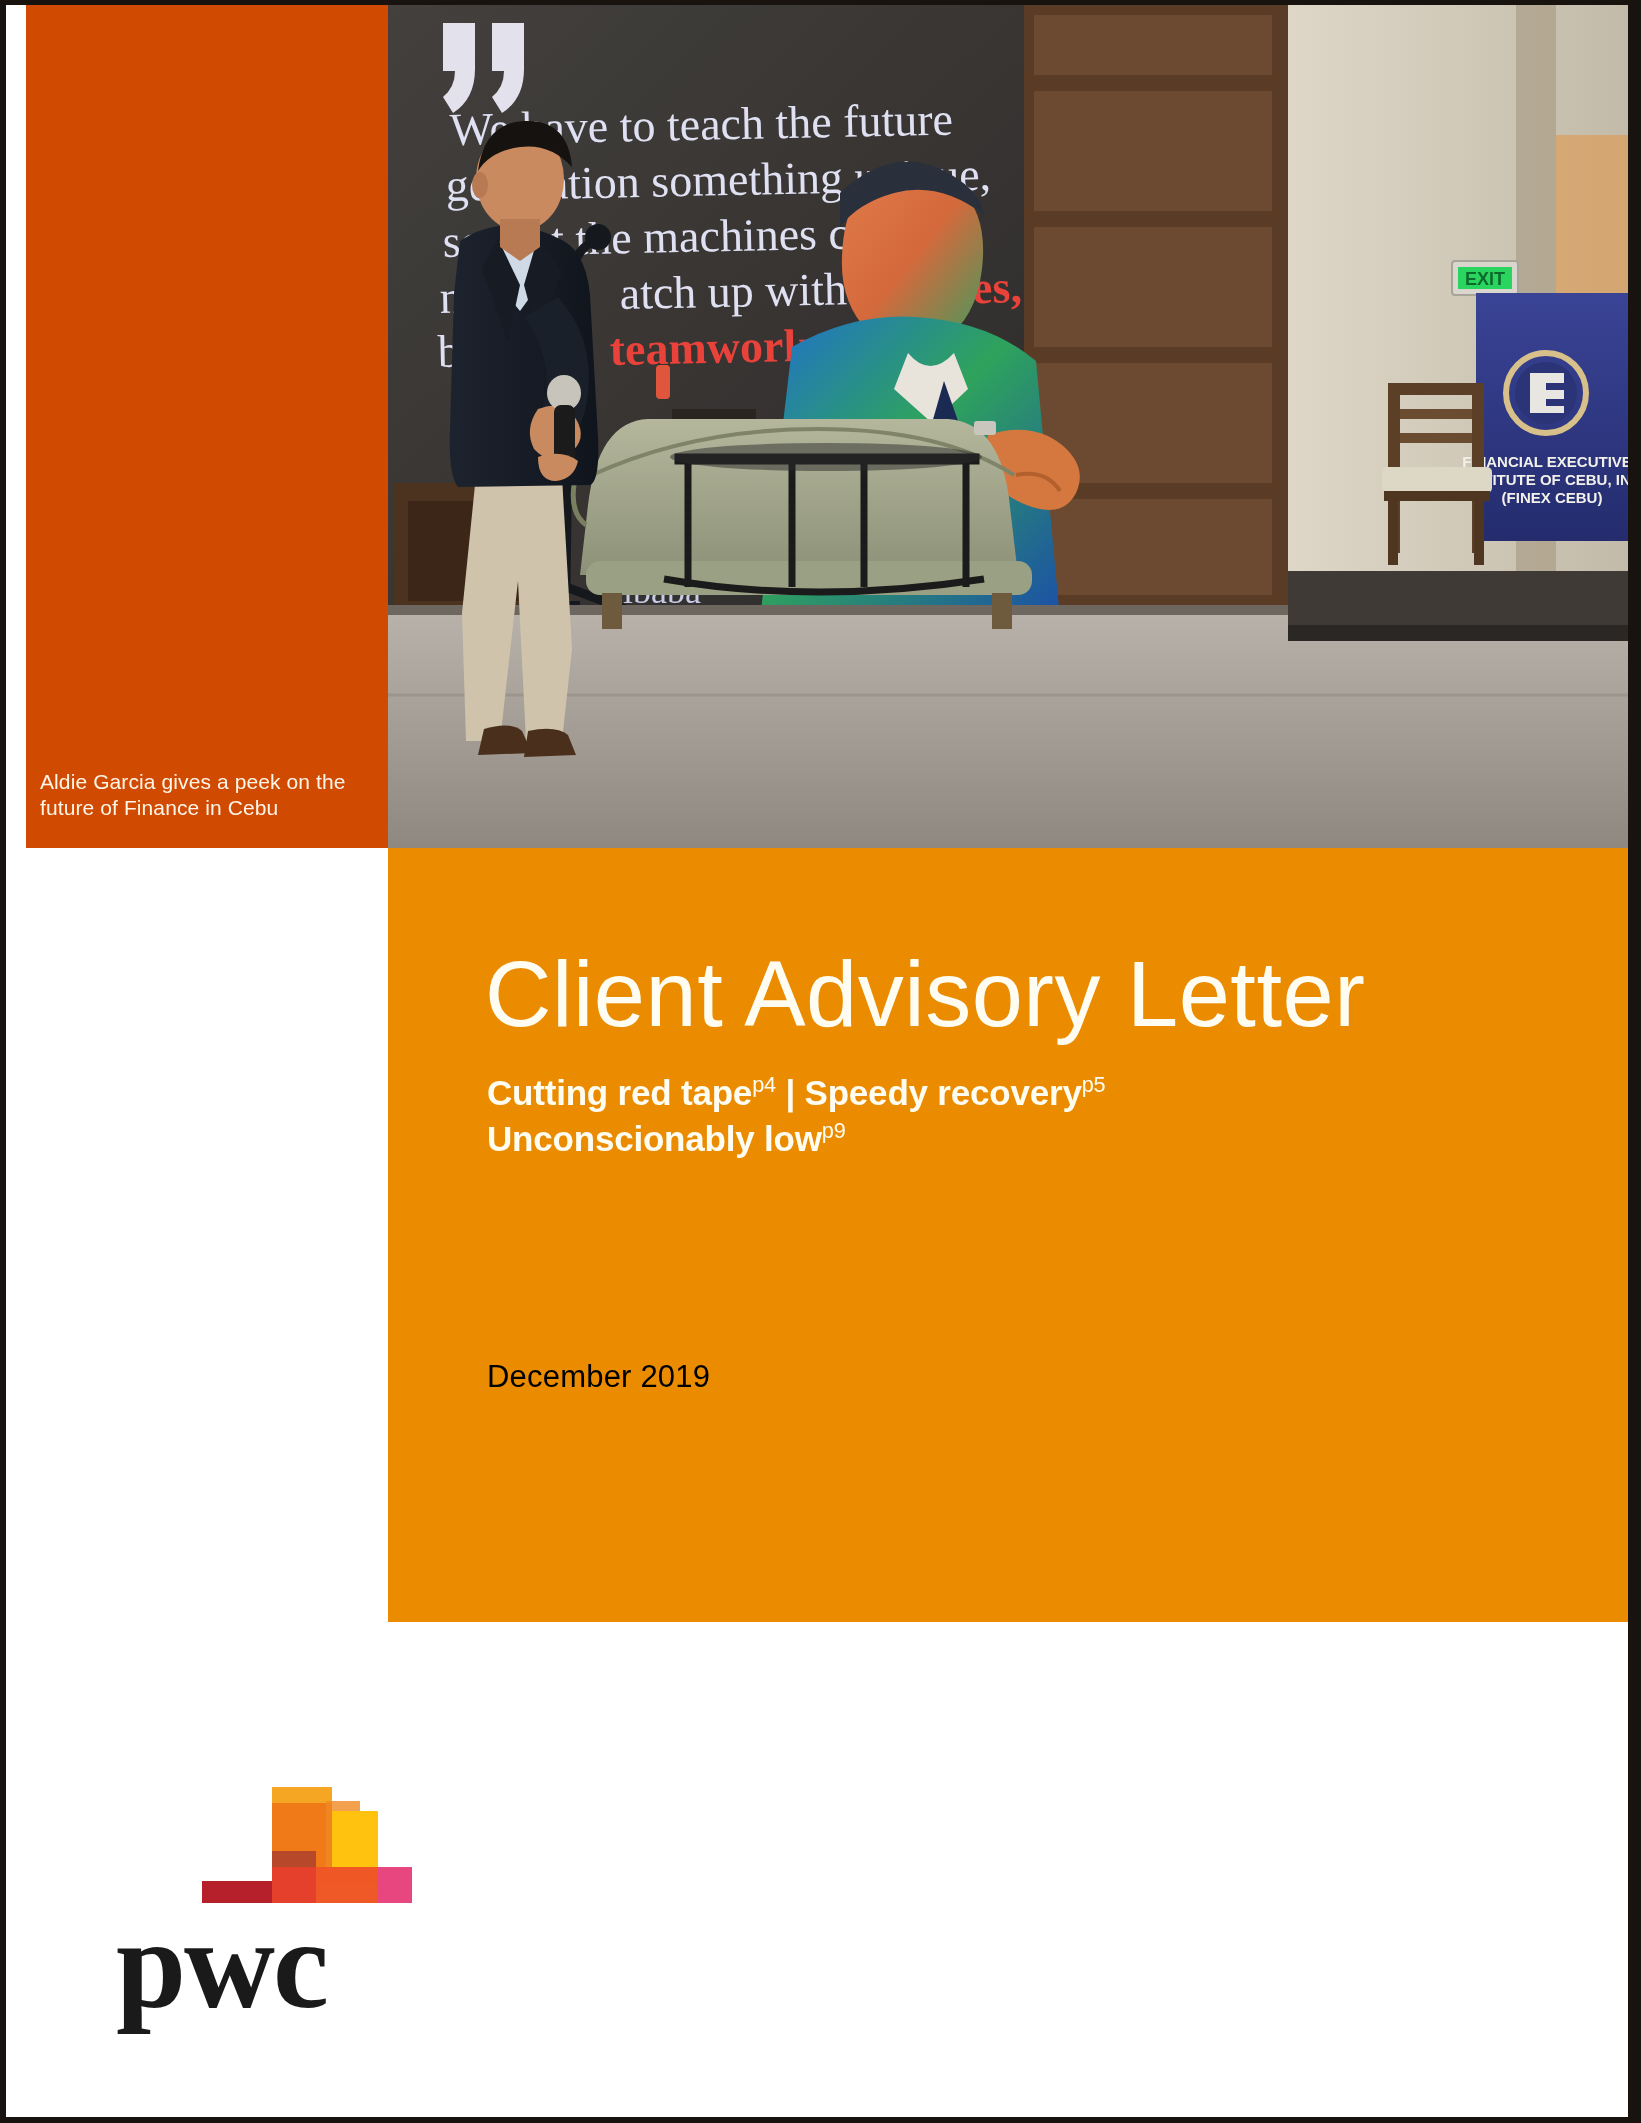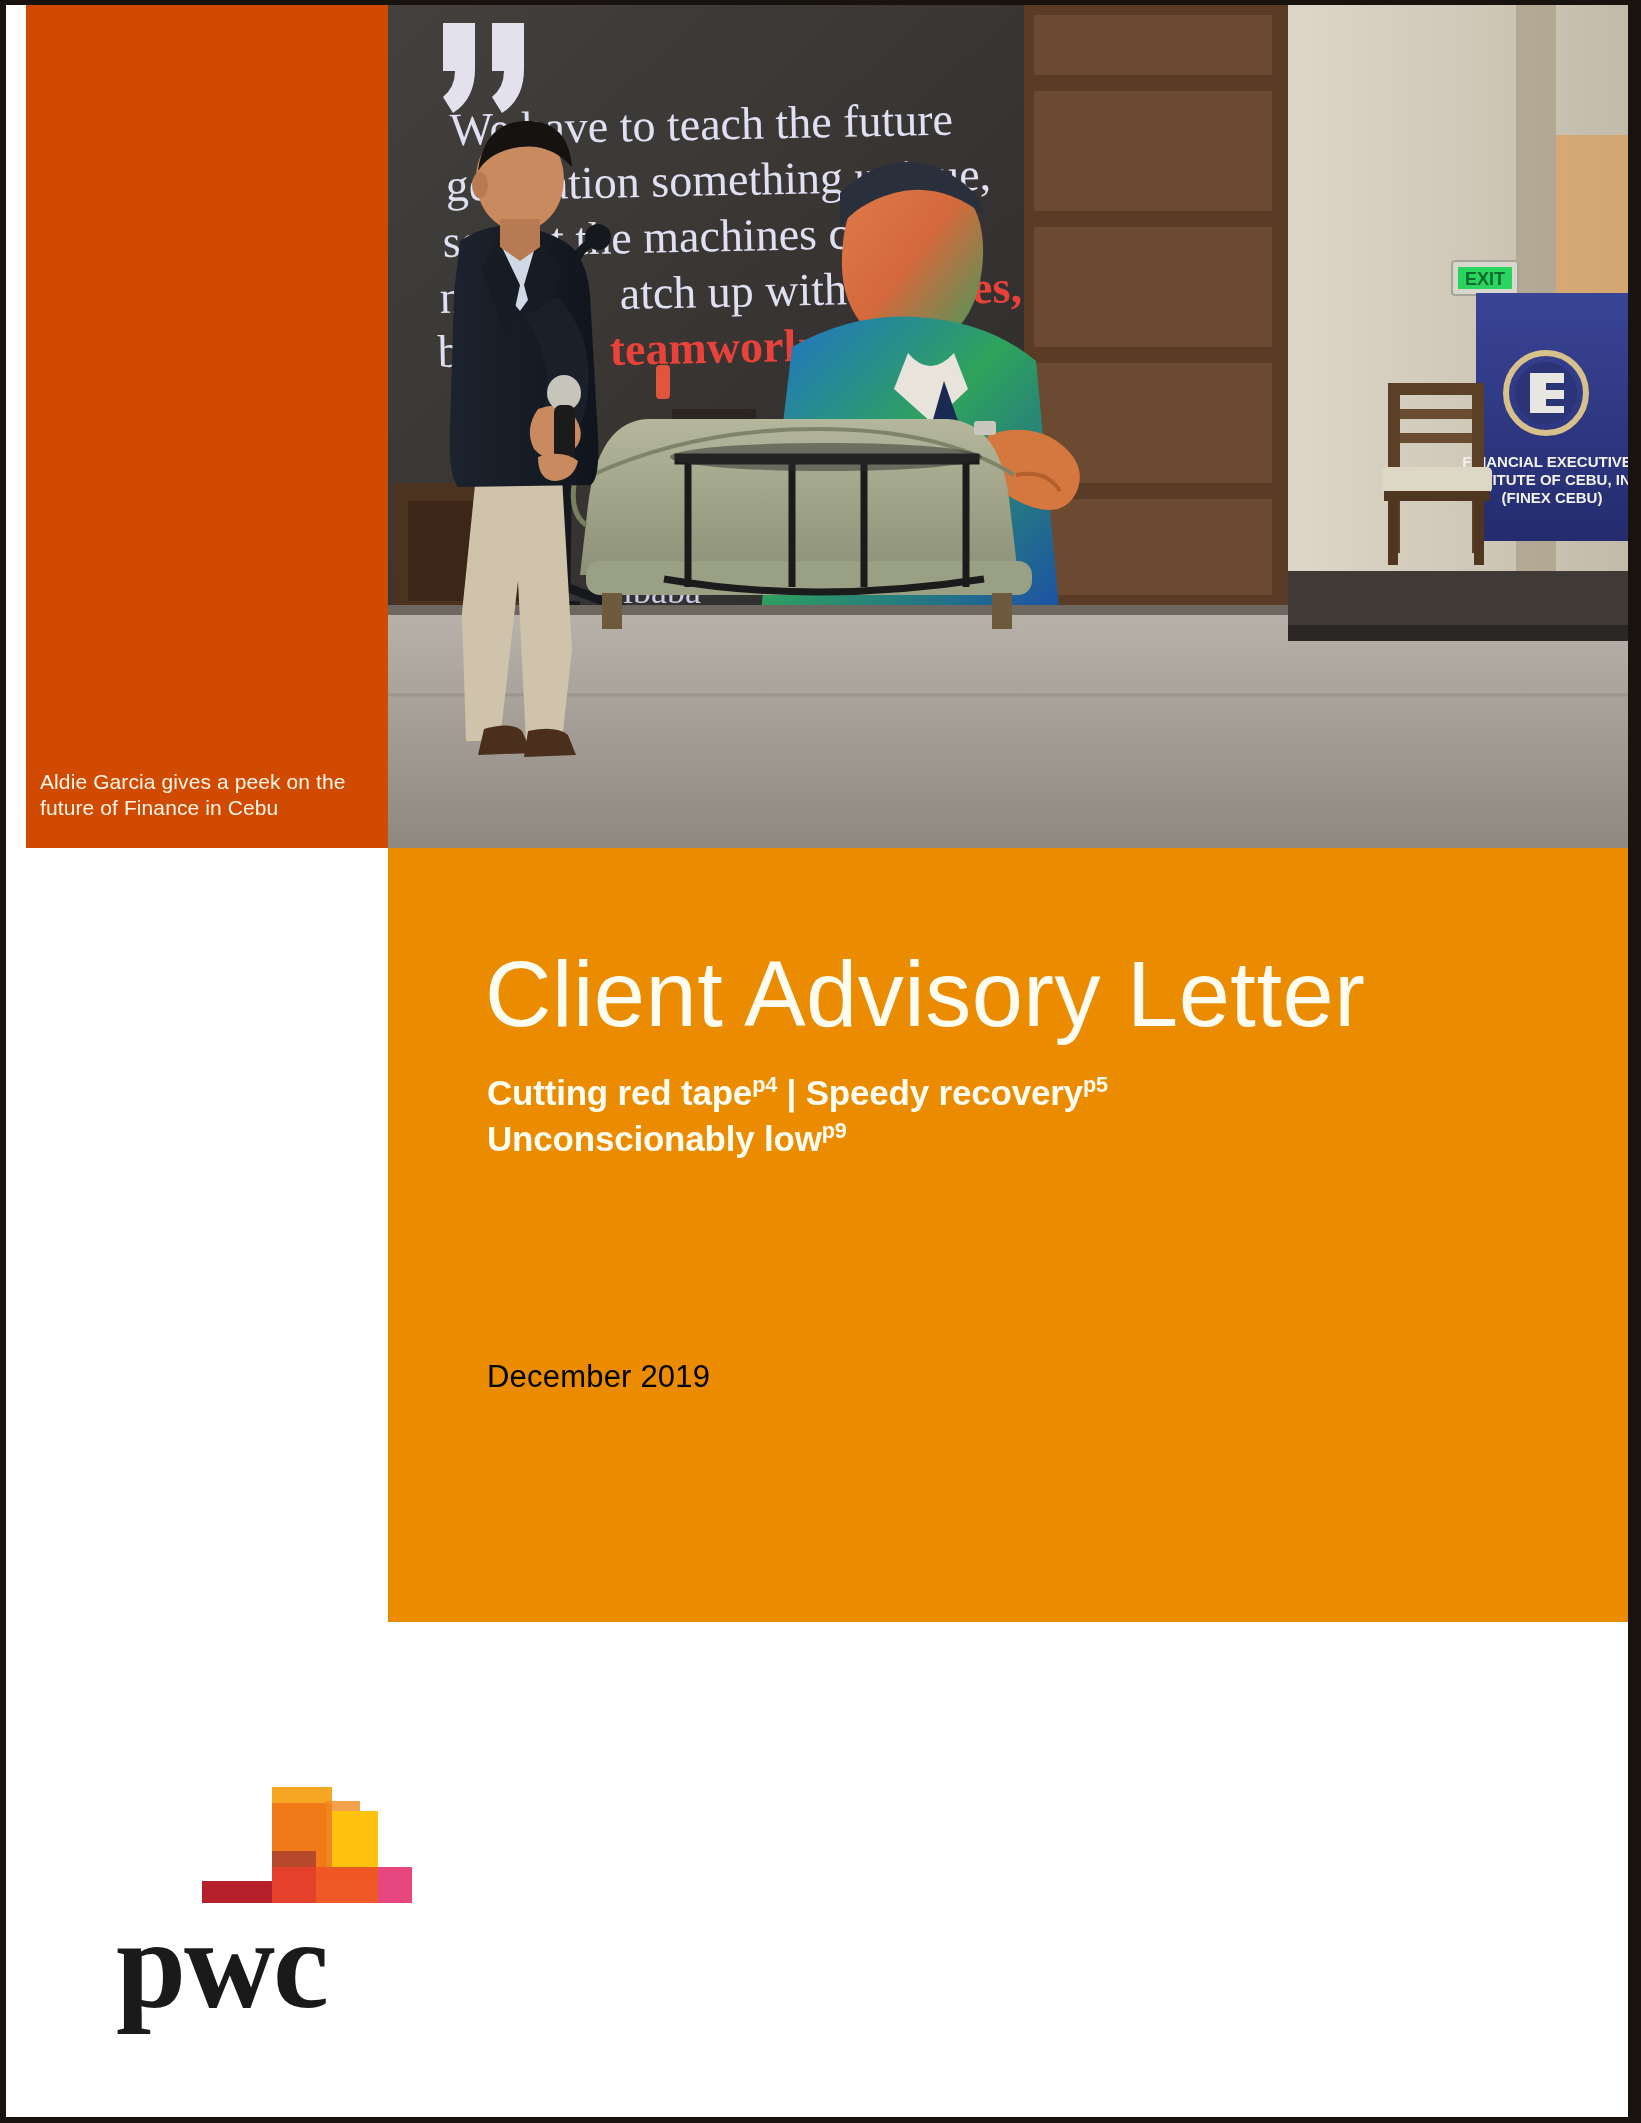--- a/index.html
+++ b/index.html
@@ -49,21 +49,21 @@
     position:absolute; left:97px; top:100px; width:1060px;
     font-family:Liberation Sans, sans-serif;
     font-weight:400; font-size:92px; line-height:1.0;
     color:#fffdf2; letter-spacing:.5px;
   }
   .subtitle{
     position:absolute; left:99px; top:222px; width:1020px;
     font-size:35px; font-weight:700; line-height:1.32;
     color:#fffdf2; letter-spacing:-.2px;
   }
-  .subtitle sup{ font-size:.62em; font-weight:700; vertical-align:super; line-height:0; }
+  .subtitle sup{ font-size:.62em; font-weight:400; vertical-align:super; line-height:0; }
   .date{
     position:absolute; left:99px; top:511px;
     font-size:31px; font-weight:400; color:#000000; letter-spacing:.2px;
   }
 
   
   .logo{ position:absolute; left:108px; top:1770px; width:330px; height:275px;text-align:center; }
   .logo-mark{ position:absolute; left:0; top:0; width:330px; height:140px; }
   .logo-word{ position:absolute; left:-18px; top:120px; width:330px; height:150px; }
 </style>

